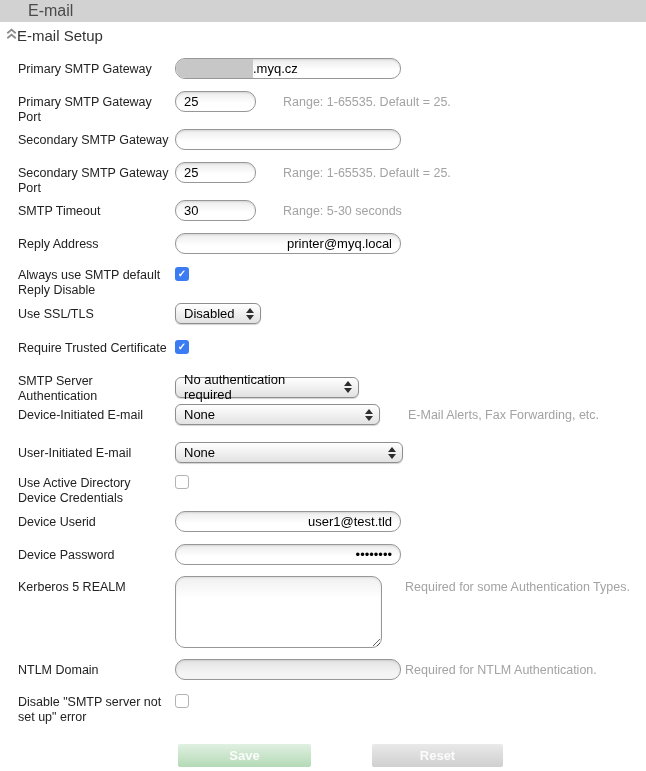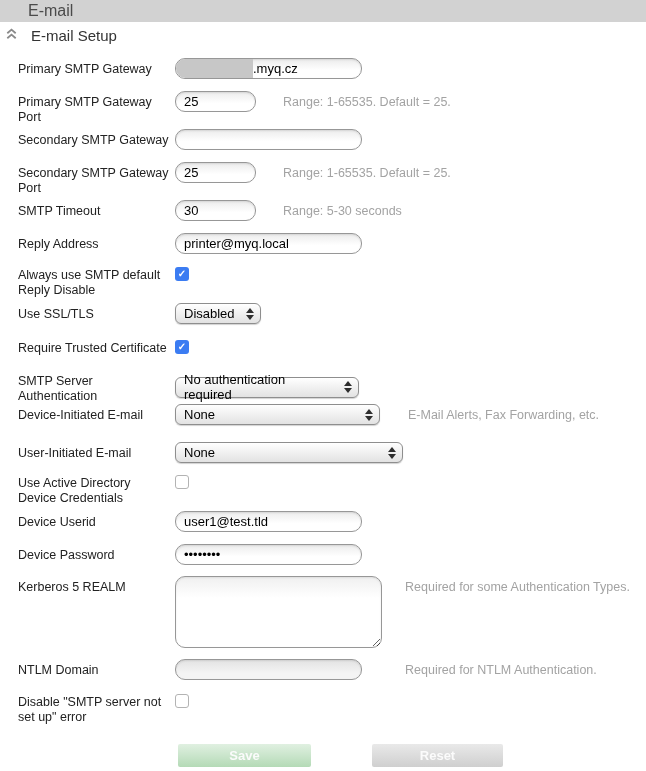--- a/index.html
+++ b/index.html
@@ -10,42 +10,42 @@
   }
   
   .topbar {
     position:absolute; left:0; top:0; width:646px; height:22px;
     background:#d2d2d2; display:flex; align-items:center;
   }
   .topbar-title { padding-left:28px; font-size:16px; color:#4b4b4b; }
 
   
   .section-hdr {
-    position:absolute; left:6px; top:26px; display:flex; align-items:center; gap:14px;
+    position:absolute; left:6px; top:26px; display:flex; align-items:center; gap:0;
   }
   .section-title { font-size:15px; color:#333; }
 
   
   .row { position:absolute; left:18px; right:0; display:flex; align-items:flex-start; }
   .lbl {
     flex:0 0 157px; width:157px; font-size:12.5px; color:#222;
     line-height:15px; padding-top:2px; padding-right:6px;
   }
   .ctrl { margin-top:-2px; position:relative; }
 
   
   .tin {
     height:21px; border:1px solid #979797; border-radius:10px;
     background:linear-gradient(#ececec, #ffffff 60%);
     box-shadow: inset 0 1px 2px rgba(0,0,0,0.10);
     padding:0 8px; font-size:13px; color:#000;
     font-family:"Liberation Sans", sans-serif; outline:none;
   }
   .w-num { width:81px; }
-  .w-std { width:187px; }
+  .w-std { width:226px;text-align:right; }
   .tin-div {
     position:relative; display:inline-flex; align-items:center; overflow:hidden;
   }
   .redact {
     position:absolute; left:0; top:0; bottom:0; width:77px;
     background:#c7c7c7; border-radius:9px 0 0 9px;
   }
   .tin-text { margin-left:69px; position:relative; font-size:13px; color:#000; }
   .dim { background:linear-gradient(#e3e3e3, #f4f4f4 70%); }
 

